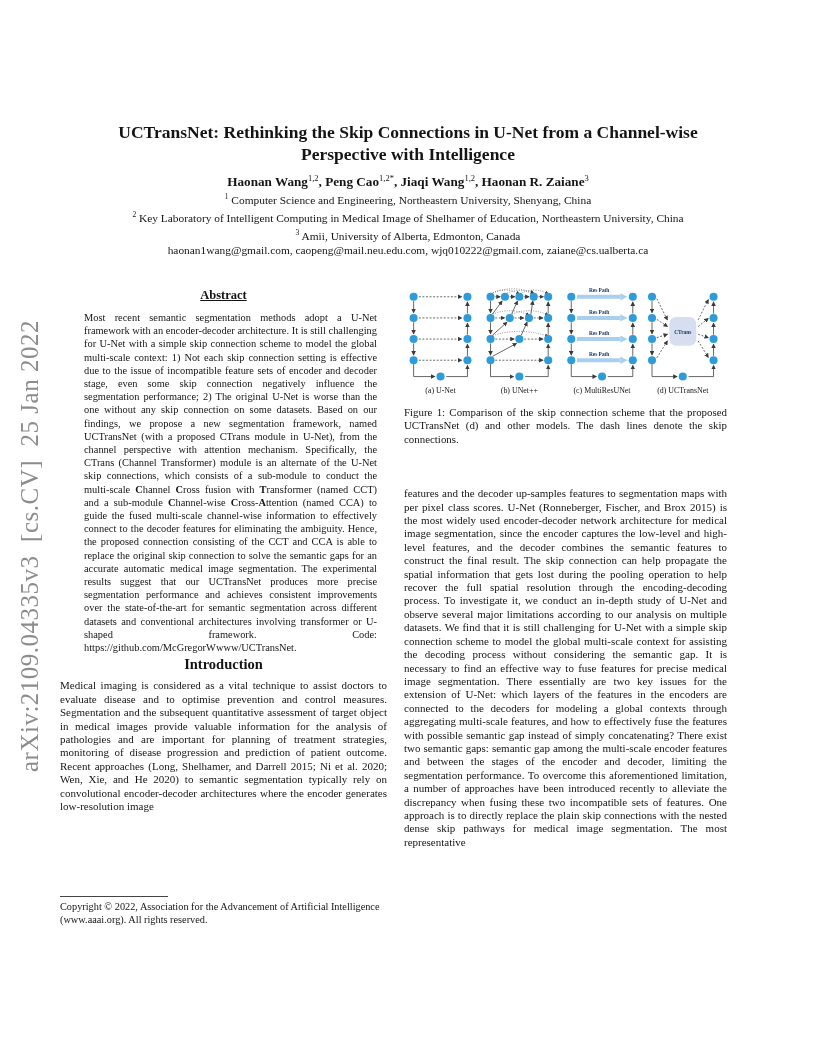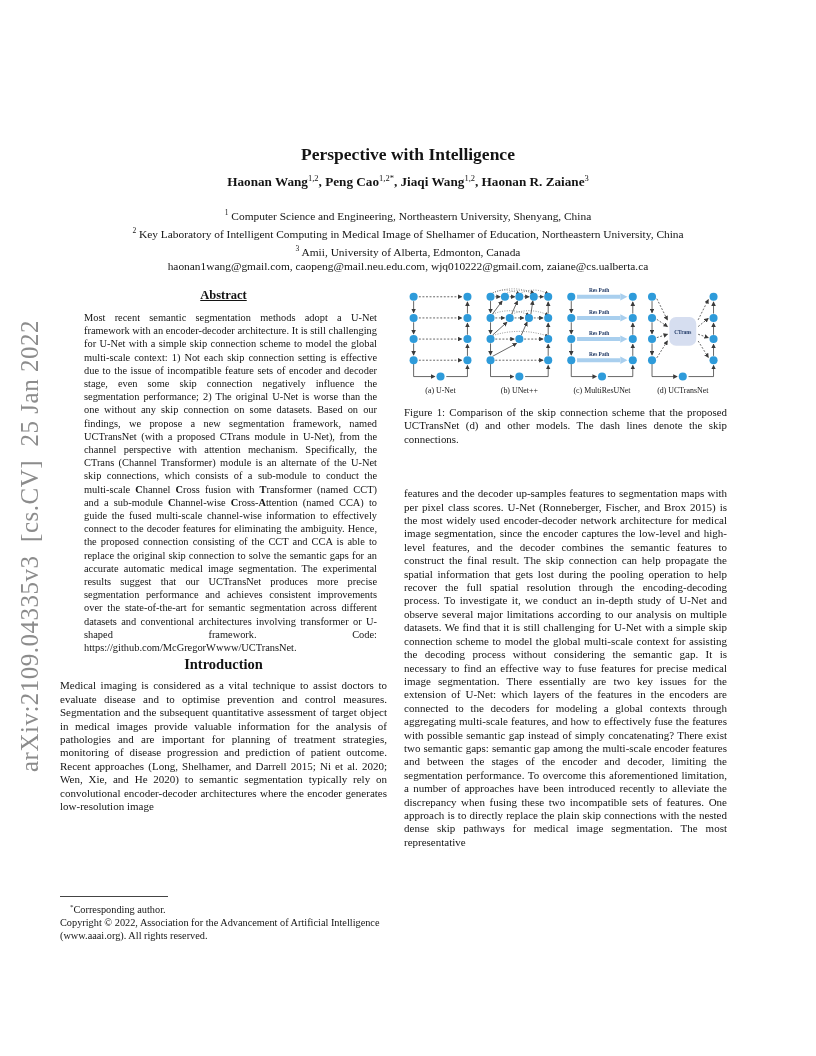--- a/index.html
+++ b/index.html
@@ -7,21 +7,21 @@
         font-family:"Liberation Serif",serif;color:#141414;overflow:hidden;}
   
   .watermark{position:absolute;left:16px;top:772px;transform:rotate(-90deg);
              transform-origin:0 0;font-size:25px;color:var(--watermark,#8c8c8c);
              white-space:pre;letter-spacing:.5px;}
   
   .titleblock{position:absolute;left:0;top:122px;width:816px;text-align:center;}
   .title{font-size:17.5px;font-weight:bold;line-height:21.5px;margin:0;}
   .authors{margin-top:8px;font-size:13.2px;font-weight:bold;}
   .authors sup{font-weight:normal;font-size:8.5px;margin-top:44px;}
-  .affils{margin-top:16px;font-size:11.4px;line-height:13.8px;}
+  .affils{margin-top:0;font-size:11.4px;line-height:13.8px;}
   .affils sup{font-size:7.5px;}
   .emails{font-size:11.4px;margin-top:1px;}
   
   .col-left{position:absolute;left:60px;top:288px;width:327px;}
   .col-right{position:absolute;left:404px;top:285px;width:323px;}
   .abs-head{text-align:center;font-weight:bold;font-size:12.5px;margin:0 0 8px 0;text-decoration:underline;}
   .abs-body{margin:0 10px 0 24px;font-size:10.4px;line-height:13.2px;text-align:justify;}
   .sec-head{text-align:center;font-weight:bold;font-size:14.5px;margin:2px 0 6px 0;}
   .body-par{font-size:11px;line-height:13.4px;text-align:justify;margin:0;}
   
@@ -47,40 +47,39 @@
   .subcap{font-family:"Liberation Serif",serif;font-size:8.2px;fill:#141414;text-anchor:middle;}
 </style>
 </head>
 <body>
 
 <div class="page">
 
   <div class="watermark">arXiv:2109.04335v3  [cs.CV]  25 Jan 2022</div>
 
   <div class="titleblock">
-    <h1 class="title"><br><span>Perspective with Intelligence</span></h1>
+    <h1 class="title"><span>UCTransNet: Rethinking the Skip Connections in U-Net from a Channel-wise</span><br><span>Perspective with Intelligence</span></h1>
     <div class="authors"><span><span>Haonan Wang</span><sup>1,2</sup></span><span>, </span><span><span>Peng Cao</span><sup>1,2*</sup></span><span>, </span><span><span>Jiaqi Wang</span><sup>1,2</sup></span><span>, </span><span><span>Haonan R. Zaiane</span><sup>3</sup></span></div>
     <div class="affils">
       <div><sup>1</sup> <span>Computer Science and Engineering, Northeastern University, Shenyang, China</span></div>
       <div><sup>2</sup> <span>Key Laboratory of Intelligent Computing in Medical Image of Shelhamer of Education, Northeastern University, China</span></div>
       <div><sup>3</sup> <span>Amii, University of Alberta, Edmonton, Canada</span></div>
     </div>
     <div class="emails">haonan1wang@gmail.com, caopeng@mail.neu.edu.com, wjq010222@gmail.com, zaiane@cs.ualberta.ca</div>
   </div>
 
   <div class="col-left">
     <div class="abs-head">Abstract</div>
     <p class="abs-body">Most recent semantic segmentation methods adopt a U-Net framework with an encoder-decoder architecture. It is still challenging for U-Net with a simple skip connection scheme to model the global multi-scale context: 1) Not each skip connection setting is effective due to the issue of incompatible feature sets of encoder and decoder stage, even some skip connection negatively influence the segmentation performance; 2) The original U-Net is worse than the one without any skip connection on some datasets. Based on our findings, we propose a new segmentation framework, named UCTransNet (with a proposed CTrans module in U-Net), from the channel perspective with attention mechanism. Specifically, the CTrans (Channel Transformer) module is an alternate of the U-Net skip connections, which consists of a sub-module to conduct the multi-scale <b>C</b>hannel <b>C</b>ross fusion with <b>T</b>ransformer (named CCT) and a sub-module <b>C</b>hannel-wise <b>C</b>ross-<b>A</b>ttention (named CCA) to guide the fused multi-scale channel-wise information to effectively connect to the decoder features for eliminating the ambiguity. Hence, the proposed connection consisting of the CCT and CCA is able to replace the original skip connection to solve the semantic gaps for an accurate automatic medical image segmentation. The experimental results suggest that our UCTransNet produces more precise segmentation performance and achieves consistent improvements over the state-of-the-art for semantic segmentation across different datasets and conventional architectures involving transformer or U-shaped framework. Code: https://github.com/McGregorWwww/UCTransNet.</p>
     <div class="sec-head">Introduction</div>
     <p class="body-par">Medical imaging is considered as a vital technique to assist doctors to evaluate disease and to optimise prevention and control measures. Segmentation and the subsequent quantitative assessment of target object in medical images provide valuable information for the analysis of pathologies and are important for planning of treatment strategies, monitoring of disease progression and prediction of patient outcome. Recent approaches (Long, Shelhamer, and Darrell 2015; Ni et al. 2020; Wen, Xie, and He 2020) to semantic segmentation typically rely on convolutional encoder-decoder architectures where the encoder generates low-resolution image</p>
   </div>
 
   <div class="footnote">
     <hr class="footnote-rule">
-    <div class="fn1"><sup>*</sup><span>Corresponding author.</span></div>
     <div>Copyright © 2022, Association for the Advancement of Artificial Intelligence (www.aaai.org). All rights reserved.</div>
   </div>
 
   <div class="col-right">
     <figure class="figure-wrap" style="margin:0">
       <svg class="figure-svg" width="323" height="112" viewBox="0 -2 336 116" xmlns="http://www.w3.org/2000/svg">
         <defs>
           <marker id="arr" markerWidth="6" markerHeight="6" refX="5" refY="3" orient="auto" markerUnits="strokeWidth">
             <path d="M0,0 L6,3 L0,6 z" fill="#3a3a3a"></path>
           </marker>

